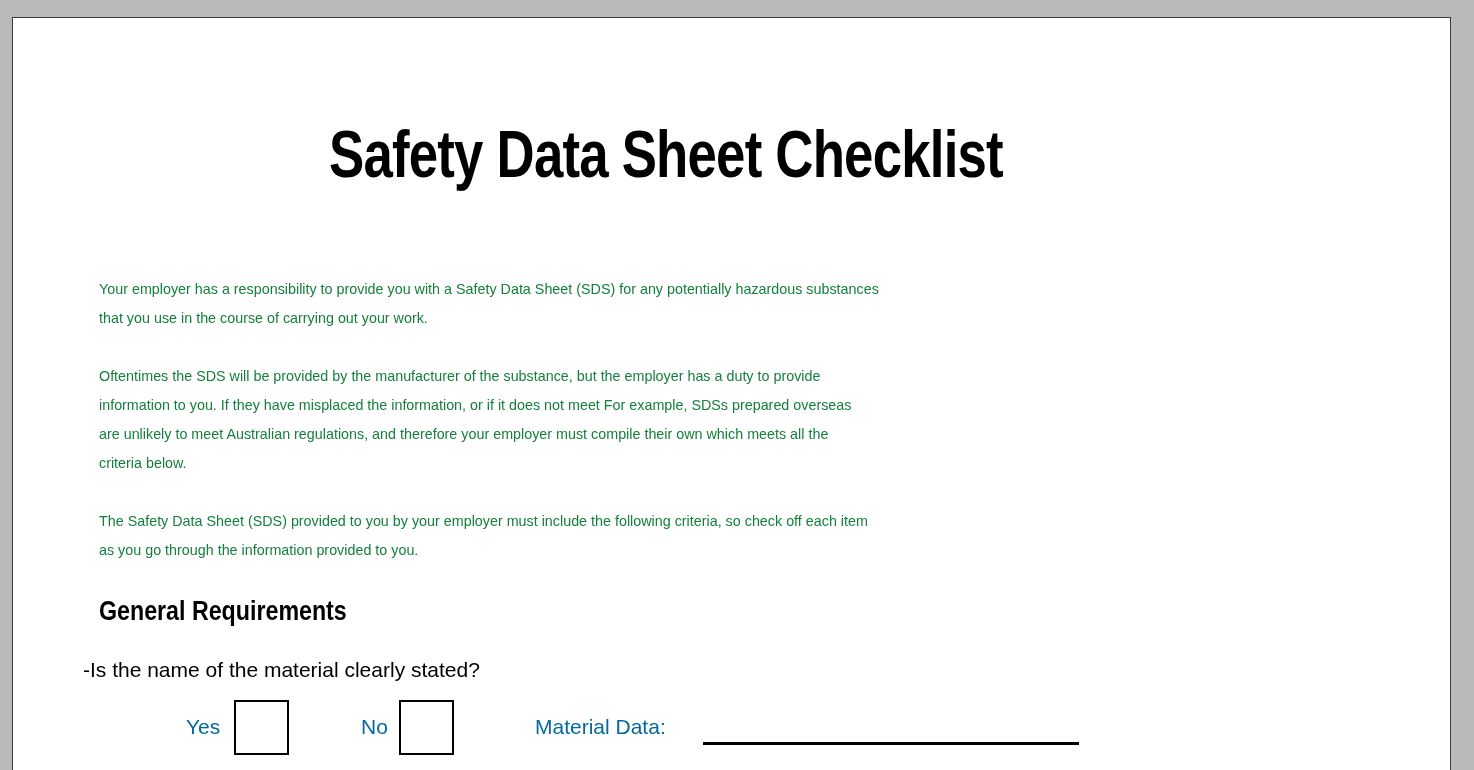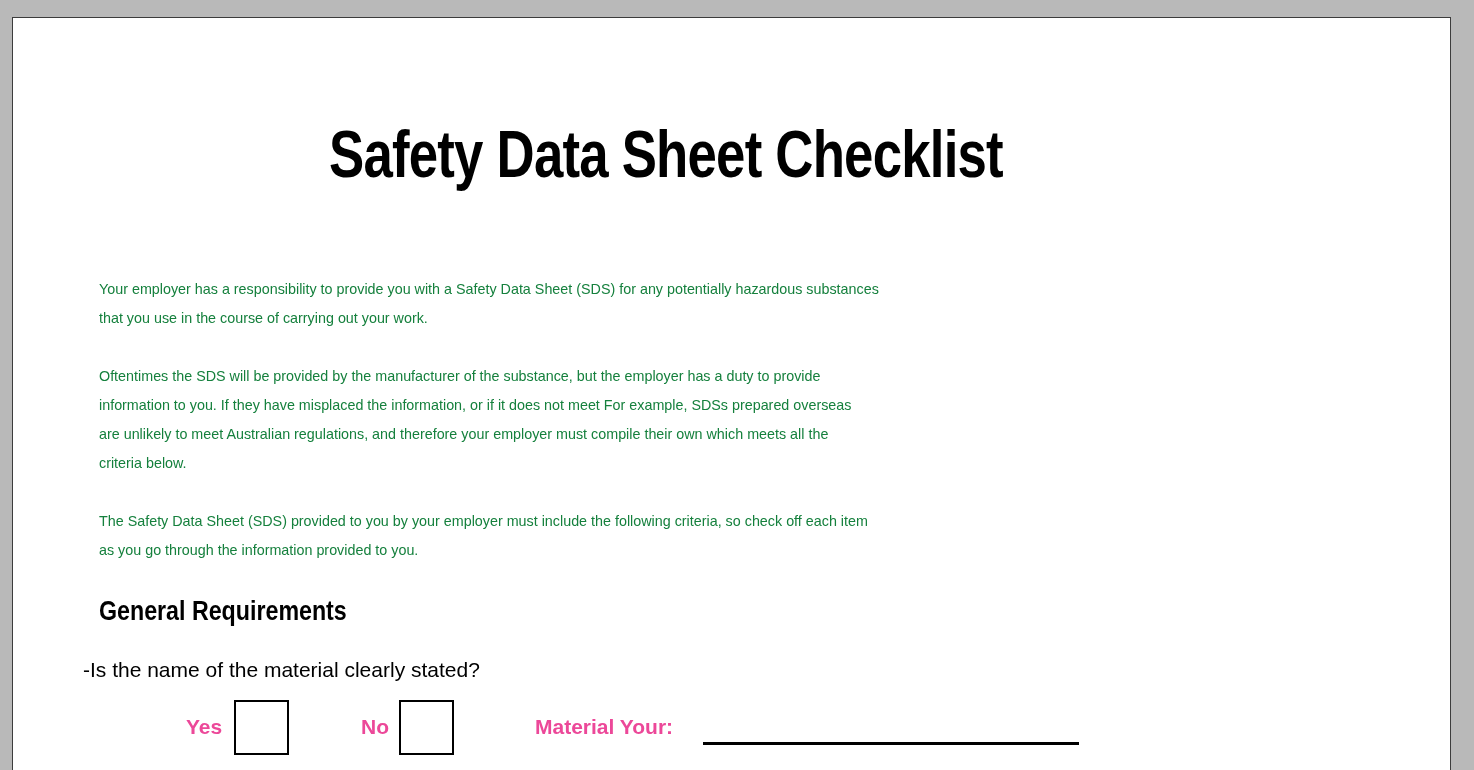--- a/index.html
+++ b/index.html
@@ -89,22 +89,21 @@
     top: 680px;
     width: 1200px;
     height: 60px;
   }
   .opt-label {
     position: absolute;
     top: 15px;
     font-family: "Liberation Sans", sans-serif;
     font-size: 21px;
     line-height: 28px;
-    color: #ec4899;
-    font-weight: bold;
+    color: #0369a1;
   }
   .checkbox {
     position: absolute;
     top: 2px;
     width: 55px;
     height: 55px;
     border: 2px solid #000;
     box-sizing: border-box;
     background: #fff;
     cursor: pointer;
@@ -159,17 +158,17 @@
 
   <p class="question">-Is the name of the material clearly stated?</p>
 
   <div class="answer-row">
     <span class="opt-label yes-label">Yes</span>
     <div class="checkbox yes-box" role="checkbox" aria-checked="false"></div>
 
     <span class="opt-label no-label">No</span>
     <div class="checkbox no-box" role="checkbox" aria-checked="false"></div>
 
-    <span class="opt-label name-label">Material Your:</span>
+    <span class="opt-label name-label">Material Data:</span>
     <input class="name-line" type="text" value="" style="">
   </div>
 
 </div>
 
 </body></html>

